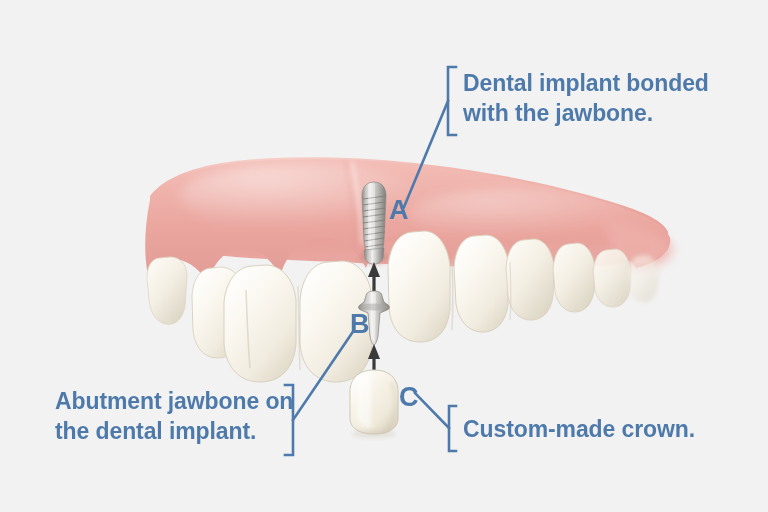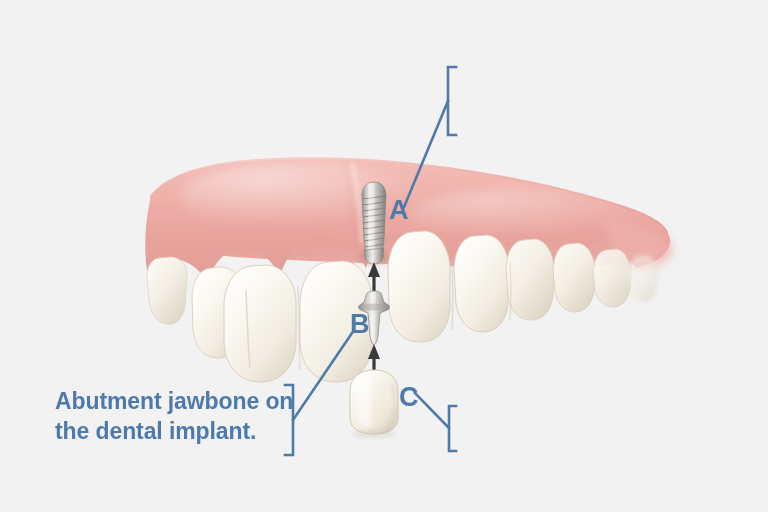--- a/index.html
+++ b/index.html
@@ -302,20 +302,23 @@
       <path d="M285,385 L293,385 L293,455 L285,455"></path>
       <path d="M293,420 L352,333"></path>
     </g>
 
     <g stroke="#4e7aab" stroke-width="2.6" fill="none" stroke-linecap="square">
       <path d="M456,406 L449,406 L449,451 L456,451"></path>
       <path d="M449,428 L415,393"></path>
     </g>
   </svg>
 
+  <div class="callout-text" id="callout-a-text">Dental implant bonded
+with the jawbone.</div>
   <div class="callout-text" id="callout-b-text">Abutment jawbone on
 the dental implant.</div>
+  <div class="callout-text" id="callout-c-text">Custom-made crown.</div>
 
   <div class="marker-letter" id="marker-a">A</div>
   <div class="marker-letter" id="marker-b">B</div>
   <div class="marker-letter" id="marker-c">C</div>
 
 </div>
 
 </body></html>

